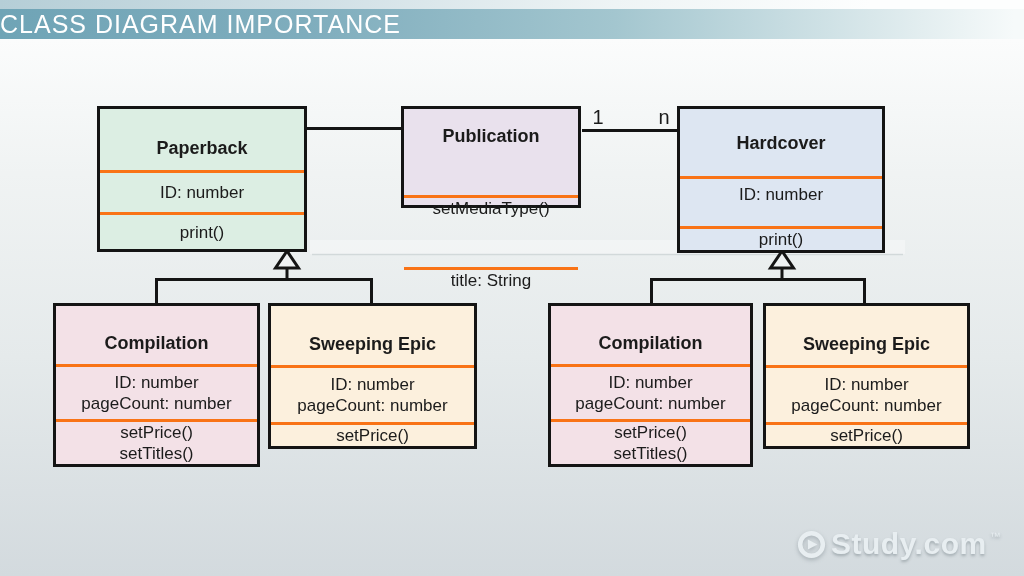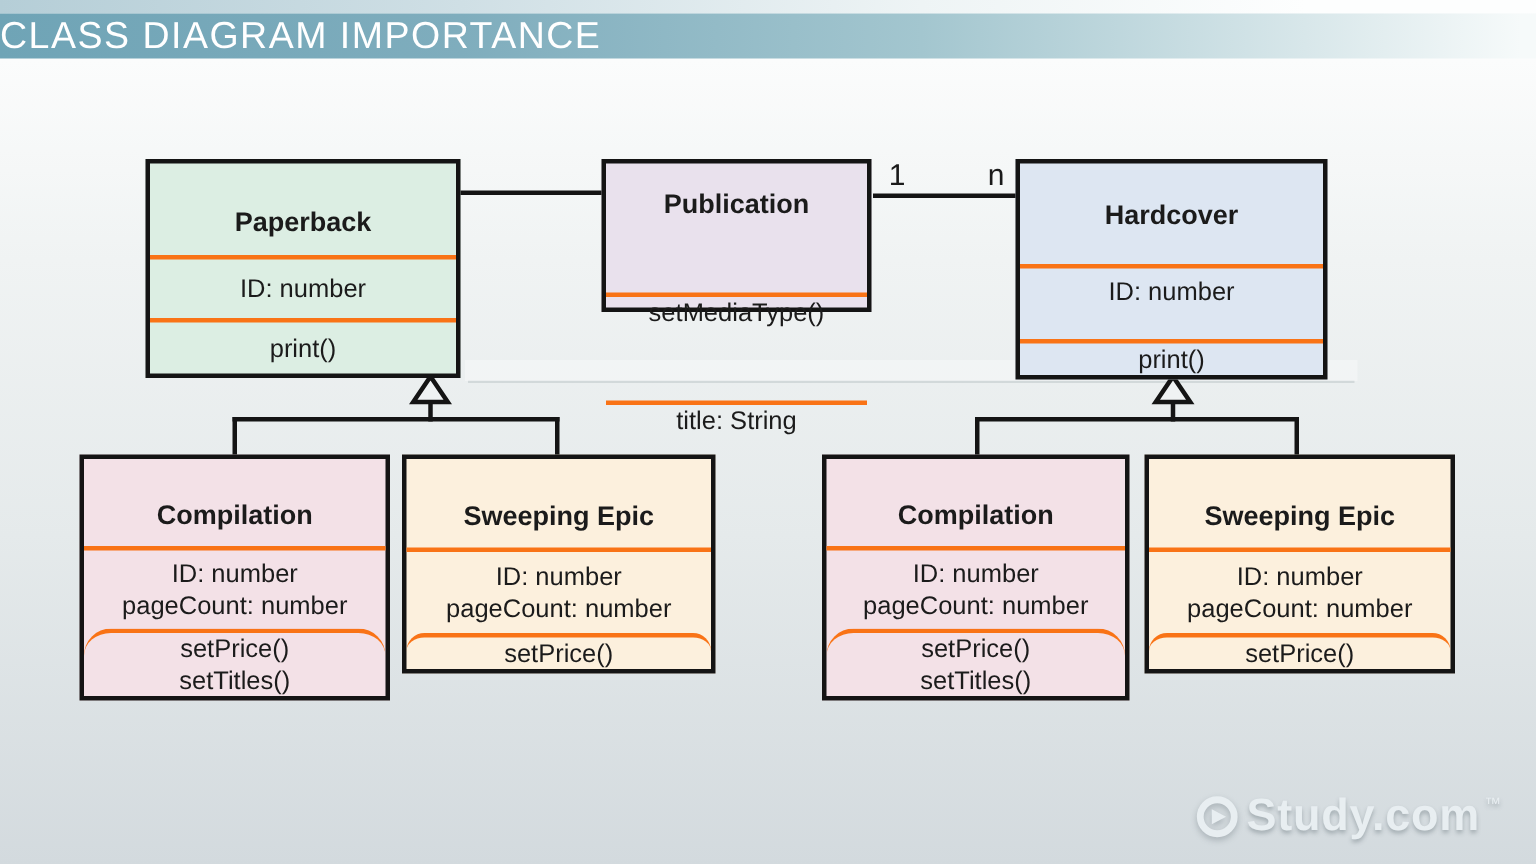--- a/index.html
+++ b/index.html
@@ -30,21 +30,21 @@
     color:#1b1b1b;text-align:center;
   }
   .sec{display:flex;flex-direction:column;justify-content:center;align-items:center;font-size:17px;line-height:21px;}
   .sec + .sec{border-top:3px solid #f97316;}
   .sec.name{font-weight:bold;font-size:18px;margin-top:17px;}
   .t .name{height:44px;}
   .t .attrs{height:39px;}
   .t .methods{flex:1;}
   .b .name{height:42px;}
   .b .attrs{height:54px;}
-  .b .methods{flex:1;border-radius:18px;}
+  .b .methods{flex:1;}
   
   .mult{
     position:absolute;z-index:3;width:20px;text-align:center;
     font-size:20px;line-height:21px;color:#1b1b1b;
   }
   
   .logo{
     position:absolute;left:797px;top:527px;z-index:3;
     display:flex;align-items:center;gap:5px;
     color:#e8eef1;text-shadow:0 2px 3px rgba(100,112,120,0.45);

